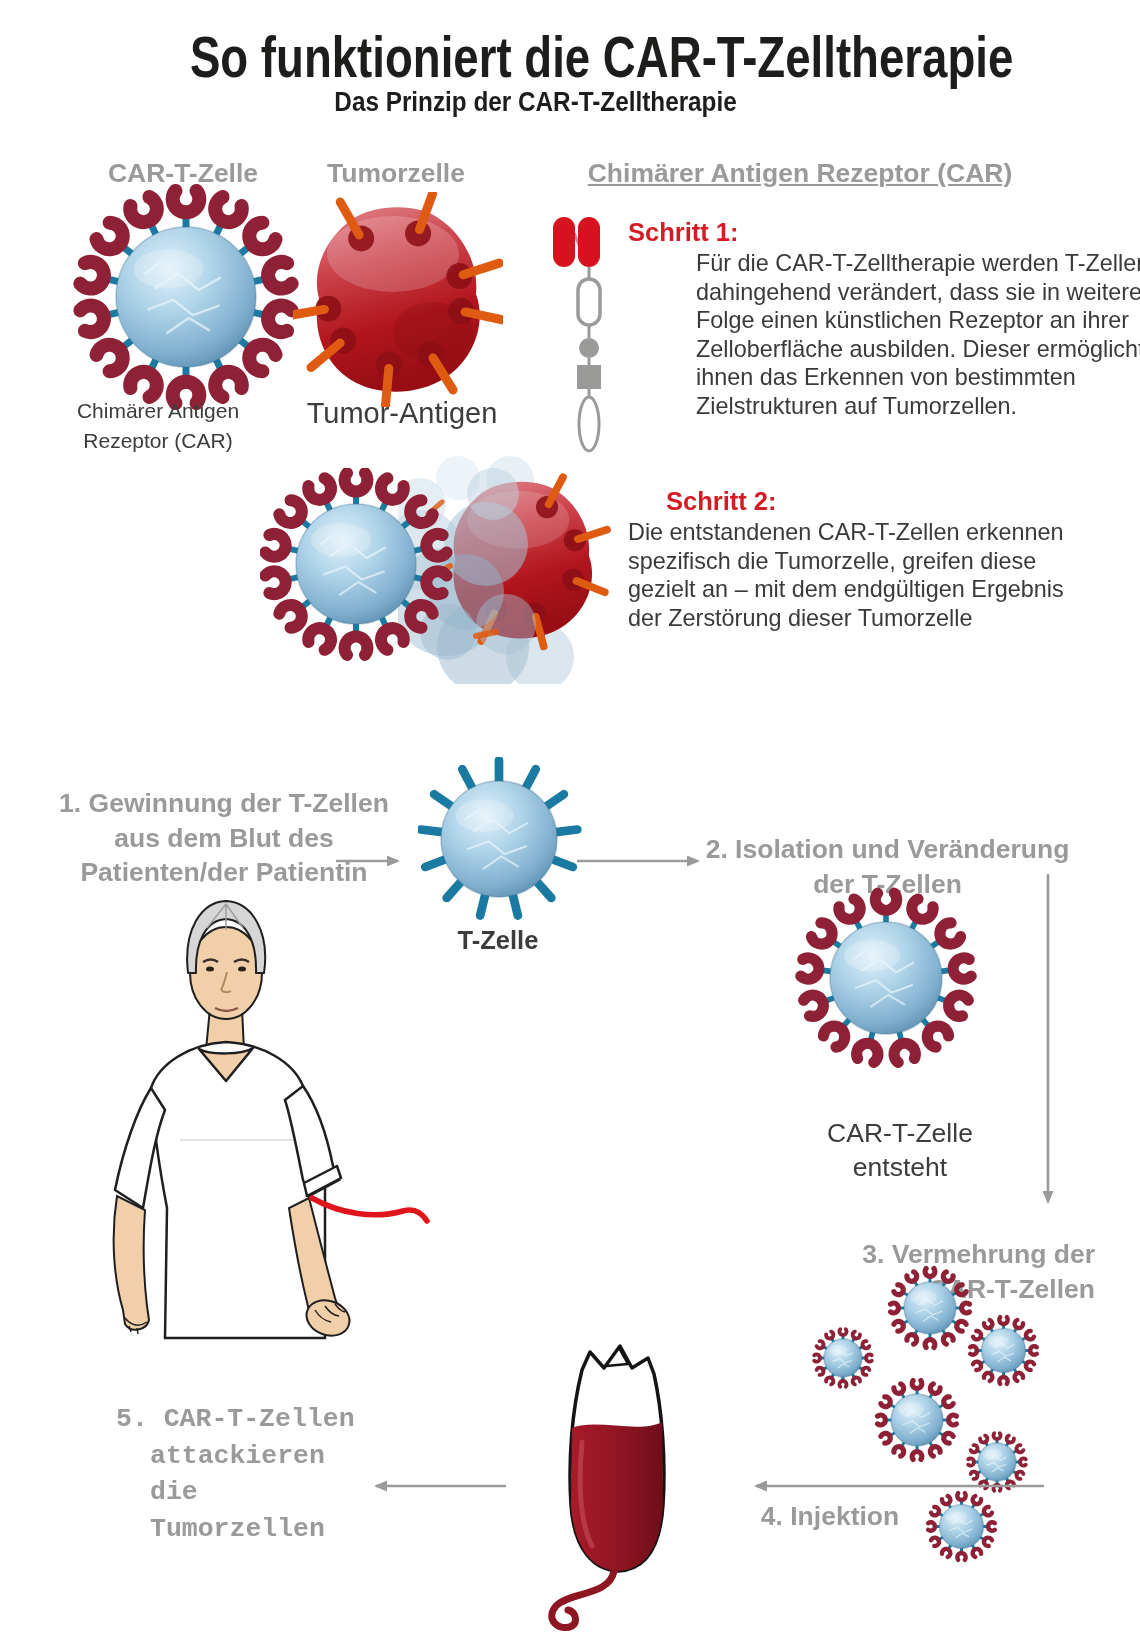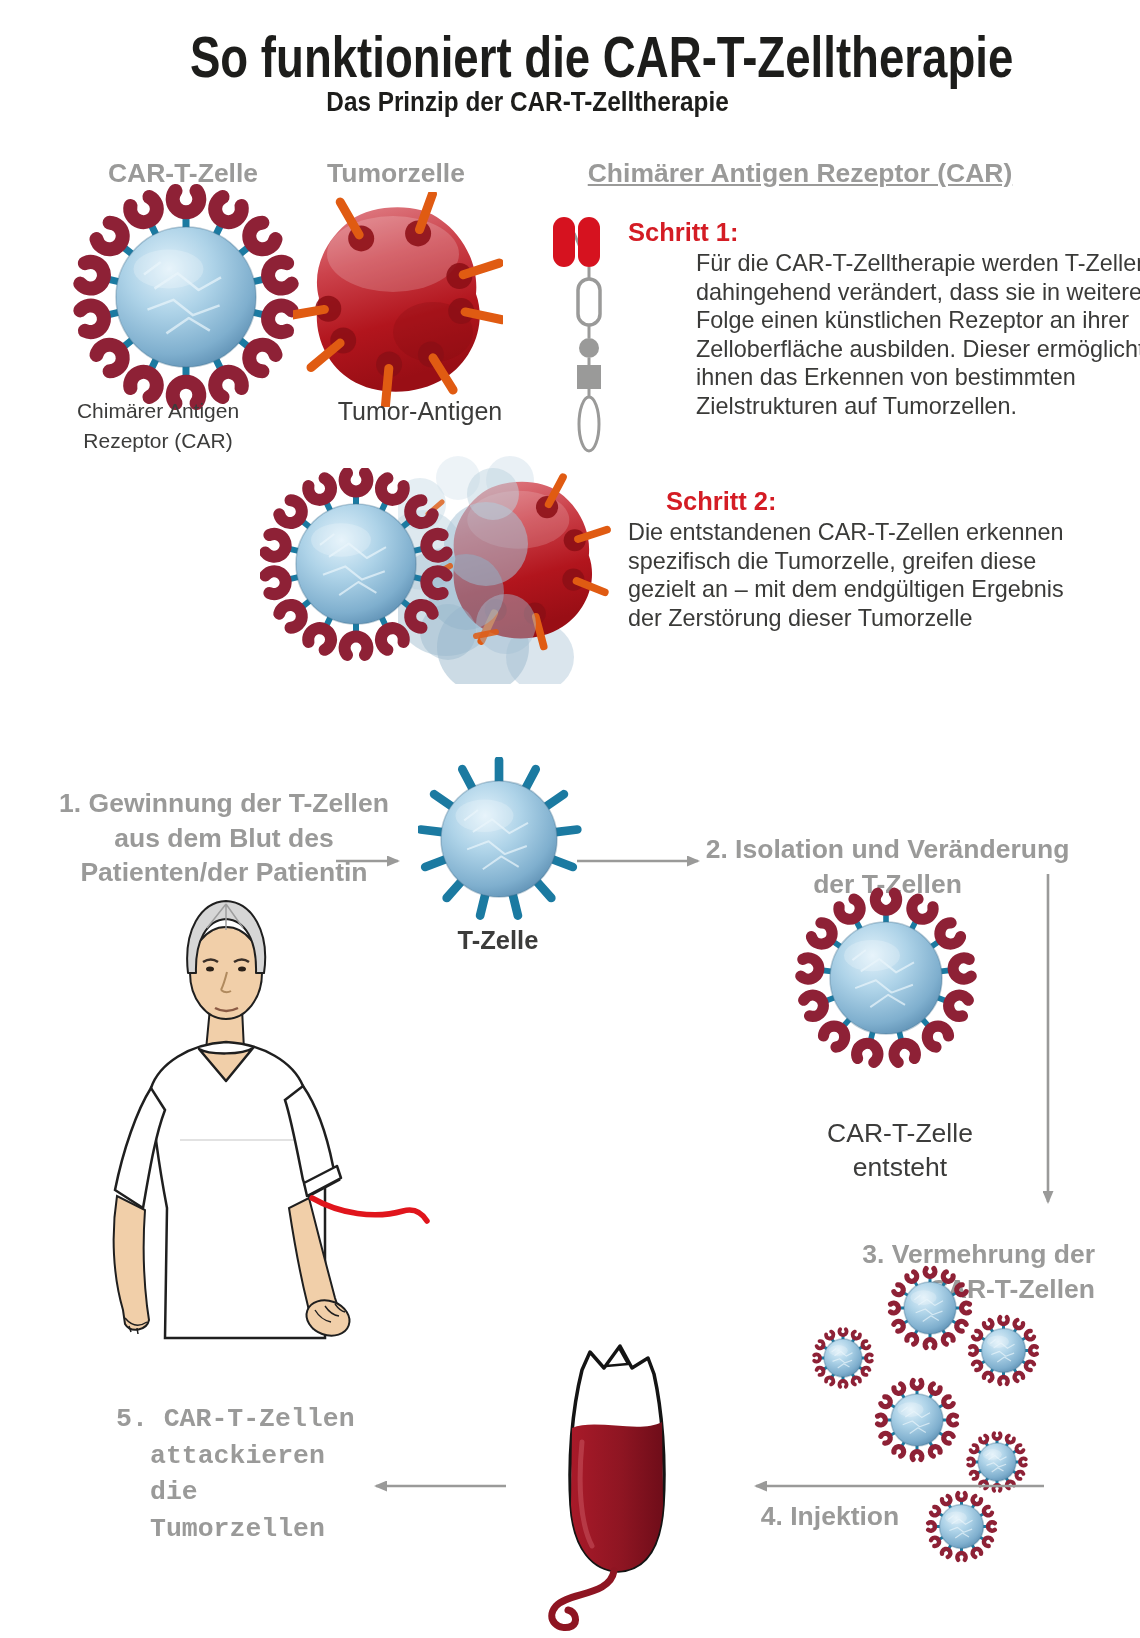--- a/index.html
+++ b/index.html
@@ -16,21 +16,21 @@
   svg{display:block;}
 </style>
 </head>
 <body>
 
 <div class="canvas">
 
   <div class="abs ctr" style="left:0;top:24px;width:1140px;margin-left:32px;">
     <span class="condensed" style="font-size:57px;transform:scaleX(.8);">So funktioniert die CAR-T-Zelltherapie</span>
   </div>
-  <div class="abs ctr" style="left:0;top:87px;width:1056px;">
+  <div class="abs ctr" style="left:0;top:87px;width:1056px;padding-left:8px;">
     <span class="condensed" style="font-size:27px;transform:scaleX(.9);">Das Prinzip der CAR-T-Zelltherapie</span>
   </div>
 
   <div class="abs ctr glbl" style="left:88px;top:158px;width:190px;font-size:26.5px;">CAR-T-Zelle</div>
   <div class="abs ctr glbl" style="left:306px;top:158px;width:180px;font-size:26.5px;">Tumorzelle</div>
   <div class="abs ctr glbl" style="left:560px;top:158px;width:480px;font-size:26.5px;text-decoration:underline;">Chimärer Antigen Rezeptor (CAR)</div>
 
   <div class="abs" style="left:66px;top:182px;" id="ill-cart-principle">
       <svg width="240" height="235" viewBox="0 0 240 235">
     <defs>
@@ -125,21 +125,21 @@
     </svg>
   </div>
 
   <div class="abs shead" style="left:628px;top:218px;">Schritt 1:</div>
   <div class="abs sbody" style="left:652px;top:249px;width:462px;margin-left:44px;">Für die CAR-T-Zelltherapie werden T-Zellen dahingehend verändert, dass sie in weiterer Folge einen künstlichen Rezeptor an ihrer Zelloberfläche ausbilden. Dieser ermöglicht ihnen das Erkennen von bestimmten Zielstrukturen auf Tumorzellen.</div>
 
   <div class="abs ctr dlbl" style="left:48px;top:396px;width:220px;font-size:21px;line-height:30px;">
     <div>Chimärer Antigen</div>
     <div>Rezeptor (CAR)</div>
   </div>
-  <div class="abs ctr dlbl" style="left:320px;top:397px;width:200px;font-size:25px;text-align:center;">Tumor-Antigen</div>
+  <div class="abs ctr dlbl" style="left:302px;top:397px;width:200px;font-size:29px;text-align:center;">Tumor-Antigen</div>
 
   <div class="abs" style="left:398px;top:452px;" id="ill-attack-tumor">
       <svg width="225" height="232" viewBox="0 0 225 232">
         <defs>
           <linearGradient id="tg2" x1="0" y1="0" x2="0.25" y2="1">
   <stop offset="0%" stop-color="#e2858c"></stop>
             <stop offset="35%" stop-color="#cc434c"></stop>
   <stop offset="70%" stop-color="#b2151d"></stop>
             <stop offset="100%" stop-color="#990e15"></stop>
           </linearGradient>

